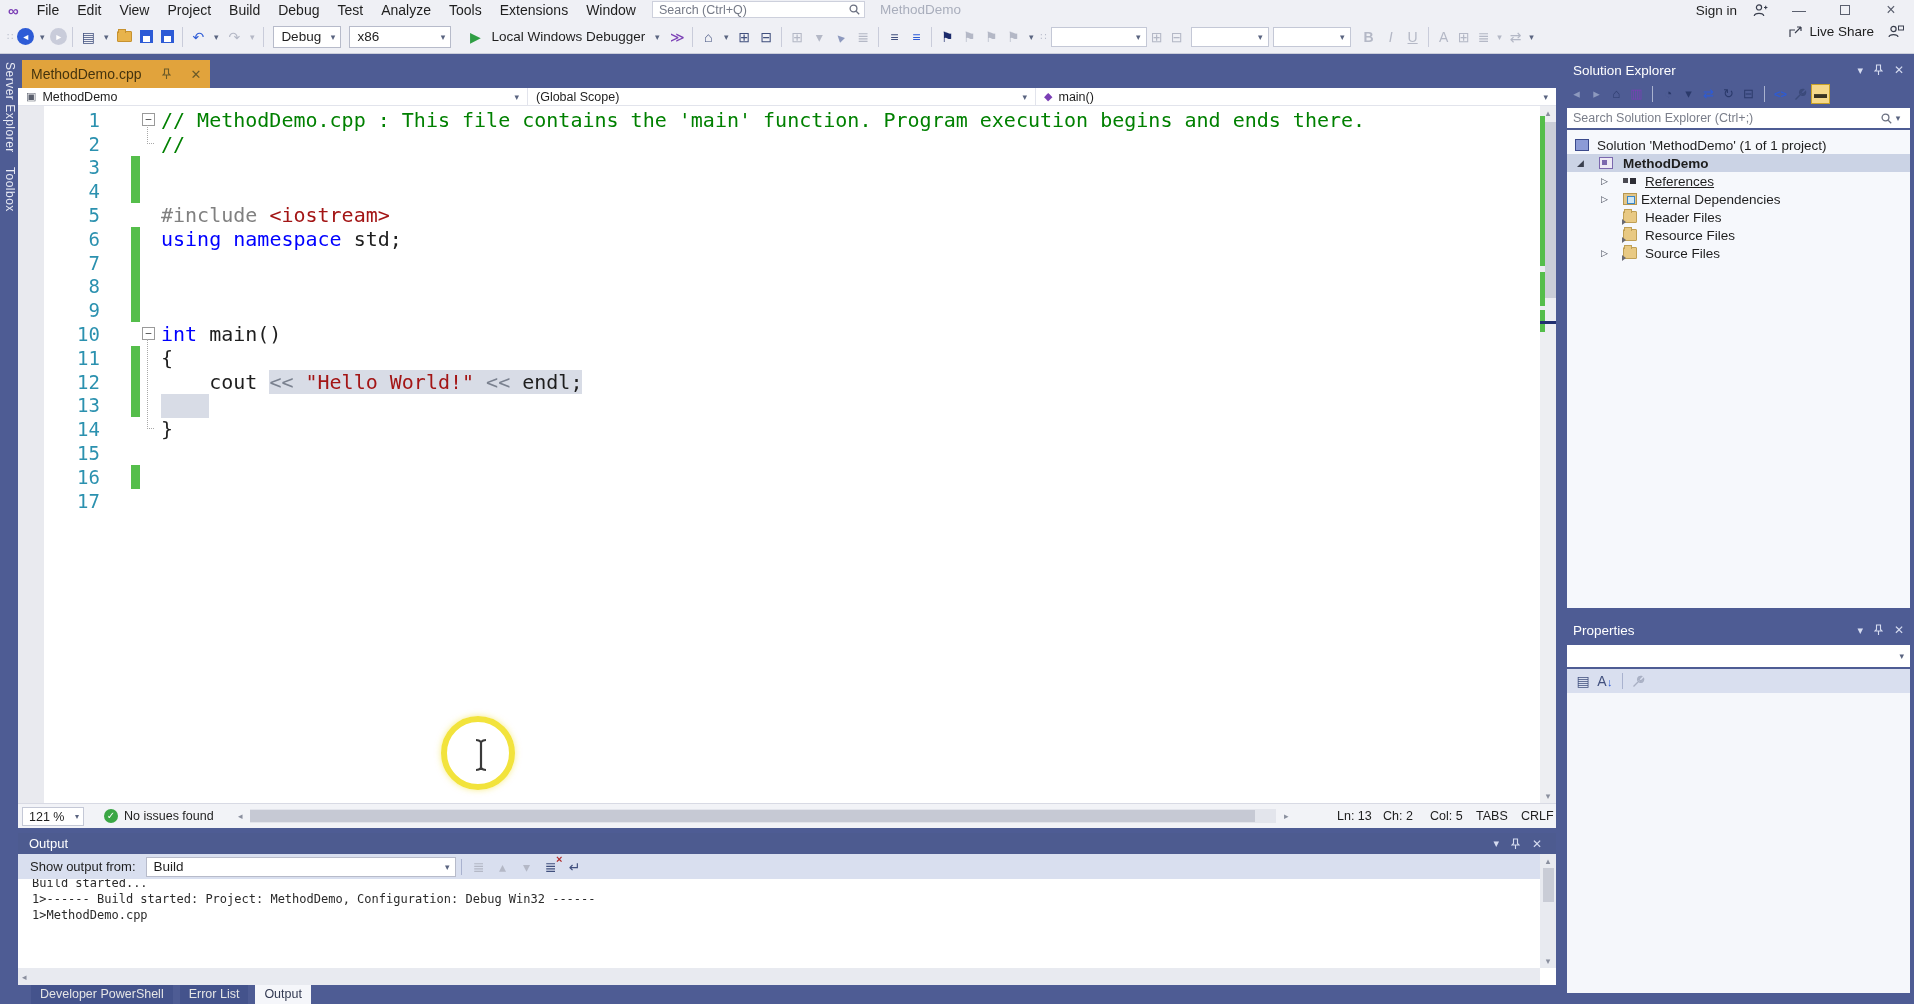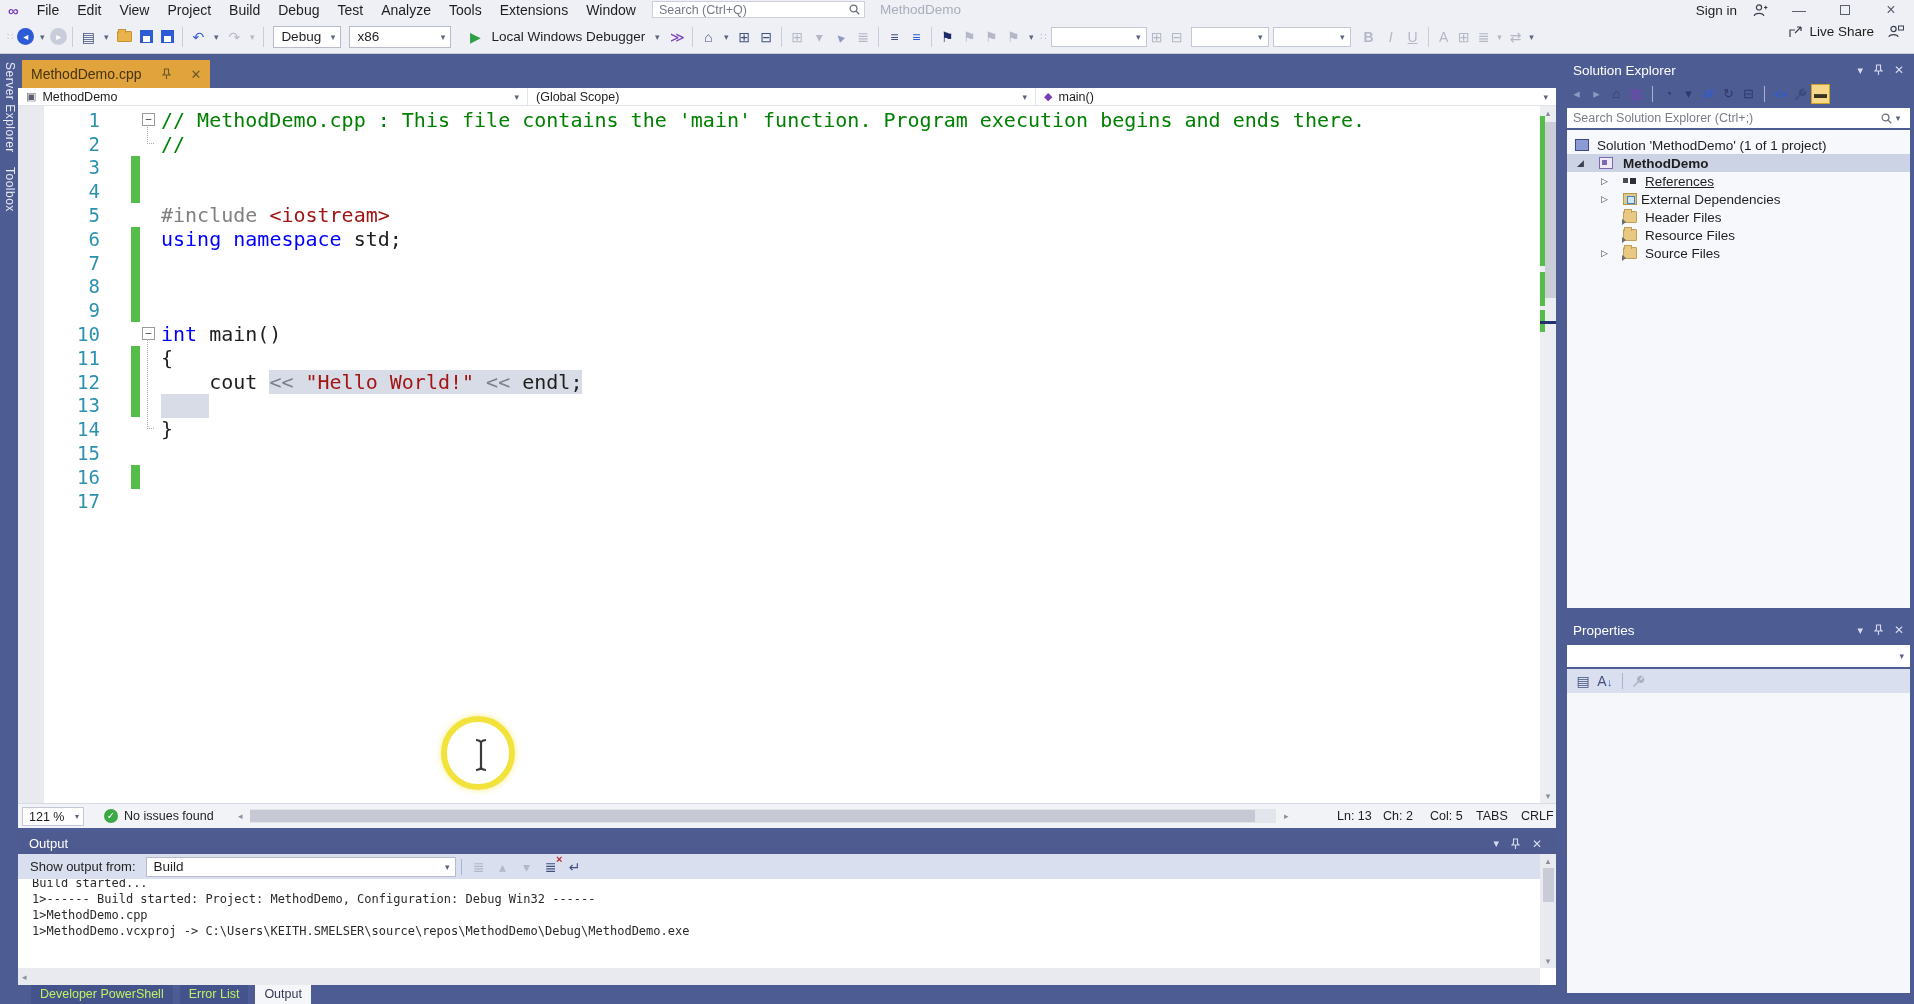--- a/index.html
+++ b/index.html
@@ -111,21 +111,21 @@
   #out-text .oline { height:16px; line-height:16px; white-space:pre; }
   #out-text .clip { margin-top:-4px; }
   #out-vscroll { position:absolute; right:0; top:21px; width:16px; height:114px; background:#E8EAF0; }
   #out-vscroll .arr { position:absolute; left:0; width:16px; text-align:center; color:#8A8F9E; font-size:9px; }
   #out-vthumb { position:absolute; left:3px; top:14px; width:11px; height:34px; background:#C9CCD6; }
   #out-hscroll { position:absolute; left:0; top:135px; width:1522px; height:17px; background:#E8EAF0; }
   #out-hscroll .arr { position:absolute; left:4px; top:4px; font-size:9px; color:#8A8F9E; }
 
   
   #bottom-tabs { position:absolute; left:0; top:985px; width:1914px; height:19px; display:flex; align-items:flex-start; padding-left:31px; gap:7px; }
-  .btab { height:19px; line-height:19px; padding:0 9px; font-size:12.5px; background:#44538C; color:#bef264; }
+  .btab { height:19px; line-height:19px; padding:0 9px; font-size:12.5px; background:#44538C; color:#e5e5e5; }
   .btab.active { background:#F5F6FA; color:#333A52; }
 
   
   #right-panel { position:absolute; left:1563px; top:54px; width:351px; bottom:0; }
   .ptitle { color:#fff; font-size:13.5px; display:flex; align-items:center; padding-left:10px; height:24px; }
   .ptitle .ticons { margin-left:auto; display:flex; gap:11px; padding-right:10px; color:#D6DCF0; align-items:center; font-size:11px; }
   #se-toolbar { position:absolute; left:4px; top:28px; width:343px; height:24px; display:flex; align-items:center; gap:1px; }
   #se-toolbar .ic { min-width:19px; font-size:13px; color:#2B3A6B; }
   #se-toolbar .dim { color:#8D99BE; }
   #se-toolbar .hl { background:#F5D88A; border:1px solid #C9A227; height:20px; line-height:18px; }
@@ -536,21 +536,20 @@
     <span class="ic gray">≣</span>
     <span class="ic gray">▴</span>
     <span class="ic gray">▾</span>
     <span class="icstack"><span class="ic">≣</span><span class="redx">×</span></span>
     <span class="ic">↵</span>
   </div>
   <div id="out-text">
       <div class="oline clip">Build started...</div>
       <div class="oline">1&gt;------ Build started: Project: MethodDemo, Configuration: Debug Win32 ------</div>
       <div class="oline">1&gt;MethodDemo.cpp</div>
-      <div class="oline">1&gt;MethodDemo.vcxproj -&gt; C:\Users\KEITH.SMELSER\source\repos\MethodDemo\Debug\MethodDemo.exe</div>
     </div>
 
   <div id="out-vscroll">
     <span class="arr" style="top:2px;">▴</span>
     <div id="out-vthumb"></div>
     <span class="arr" style="bottom:2px;">▾</span>
   </div>
   <div id="out-hscroll">
     <span class="arr">◂</span>
   </div>

